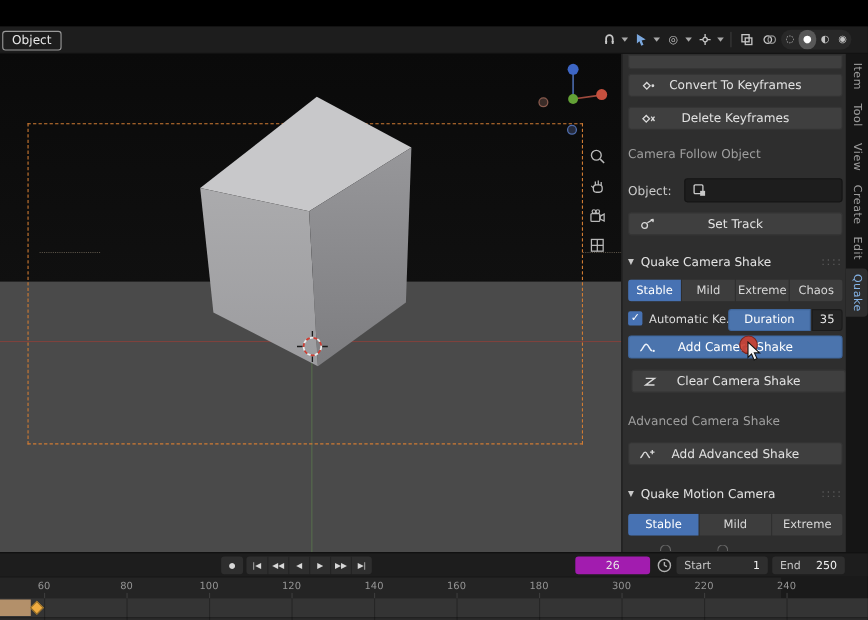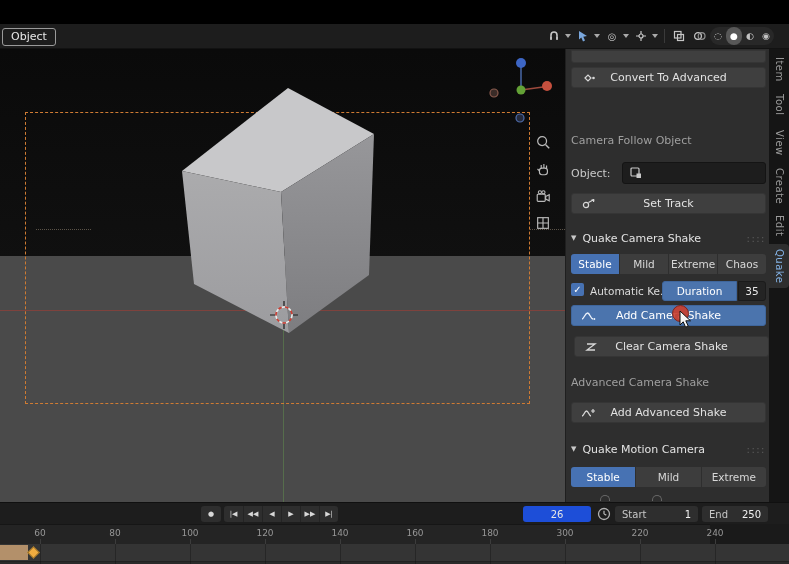--- a/index.html
+++ b/index.html
@@ -56,21 +56,21 @@
   #tabs-bg { position:absolute; left:769px; top:25px; width:20px; height:453px; background:#151515; }
   .vtab { position:absolute; left:769px; width:20px; writing-mode:vertical-rl; display:flex; align-items:center; justify-content:center; font-size:10px; color:#9c9c9c; letter-spacing:.5px; }
   .vtab.active { background:#2e2e2e; color:#84b3e6; border-top-right-radius:4px; border-bottom-right-radius:4px; }
 
   
   #tl-header { position:absolute; left:0; top:478px; width:789px; height:22px; background:#1d1d1d; border-top:1px solid #101010; }
   .tbtn-single { position:absolute; left:201px; top:3px; width:20px; height:16px; background:#2e2e2e; border-radius:3px; display:flex; align-items:center; justify-content:center; color:#d8d8d8; font-size:7px; }
   .transport { position:absolute; left:224px; top:3px; height:16px; display:flex; background:#2e2e2e; border-radius:3px; overflow:hidden; }
   .tbtn { width:19px; display:flex; align-items:center; justify-content:center; color:#d8d8d8; font-size:7px; }
   .tbtn + .tbtn { border-left:1px solid #242424; }
-  .framefield { position:absolute; left:523px; top:3px; width:68px; height:16px; background:#1d4ed8; border-radius:3px; color:#e6e6e6; font-size:10px; display:flex; align-items:center; justify-content:center; }
+  .framefield { position:absolute; left:523px; top:3px; width:68px; height:16px; background:#a21caf; border-radius:3px; color:#e6e6e6; font-size:10px; display:flex; align-items:center; justify-content:center; }
   .rangefield { position:absolute; top:3px; height:16px; background:#2e2e2e; border-radius:3px; display:flex; align-items:center; justify-content:space-between; padding:0 7px; font-size:10px; }
   .rangefield .rlabel { color:#c7c7c7; }
   .rangefield .rvalue { color:#f2f2f2; }
   #tl-ruler { position:absolute; left:0; top:500px; width:710px; height:20px; background:#242424; border-top:1px solid #161616; }
   .rnum { position:absolute; top:3px; width:30px; text-align:center; font-size:9px; color:#969696; }
   .rtick { position:absolute; top:14px; width:1px; height:6px; background:#3c3c3c; }
   #tl-channels { position:absolute; left:0; top:520px; width:789px; height:44px; background:#2a2a2a; }
   .chan-strip { position:absolute; left:0; top:0; width:789px; height:17px; background:#343434; }
   .chan-sep { position:absolute; left:0; top:17px; width:789px; height:1px; background:#212121; }
   .gline { position:absolute; top:0; width:1px; height:44px; background:rgba(10,10,10,.32); }
@@ -221,23 +221,30 @@
 
   <div id="sidebar-bg"></div>
 
   <div class="btn" style="left:571px; top:26px; width:195px; height:13px; border-radius:0 0 3px 3px;"></div>
 
   <div class="btn" style="left:571px; top:43px; width:195px; height:21px;">
     <svg class="bicon" width="15" height="12" viewBox="0 0 15 12">
         <path d="M4 6 L7 3 L10 6 L7 9 Z" fill="none" stroke="#d8d8d8" stroke-width="1.2"></path>
         <circle cx="12.5" cy="6" r="1.3" fill="#d8d8d8"></circle>
       </svg>
-    <span>Convert To Advanced</span>
-  </div>
-
+    <span>Convert To Keyframes</span>
+  </div>
+
+  <div class="btn" style="left:571px; top:73px; width:195px; height:21px;">
+    <svg class="bicon" width="15" height="12" viewBox="0 0 15 12">
+        <path d="M3.5 6 L6.5 3 L9.5 6 L6.5 9 Z" fill="none" stroke="#d8d8d8" stroke-width="1.2"></path>
+        <path d="M11 4 L14 8 M14 4 L11 8" stroke="#d8d8d8" stroke-width="1.2"></path>
+      </svg>
+    <span>Delete Keyframes</span>
+  </div>
 
   <div class="side-label" style="left:571px; top:110px;">Camera Follow Object</div>
 
   <div class="side-label" style="left:571px; top:143px; color:#c9c9c9;">Object:</div>
   <div class="objfield" style="left:622px; top:138px; width:144px; height:22px;">
     <svg width="14" height="14" viewBox="0 0 14 14">
         <rect x="2" y="2" width="8" height="8" rx="1" fill="none" stroke="#c9c9c9" stroke-width="1.2"></rect>
         <rect x="7.5" y="7.5" width="4.5" height="4.5" fill="#c9c9c9"></rect>
       </svg>
   </div>

